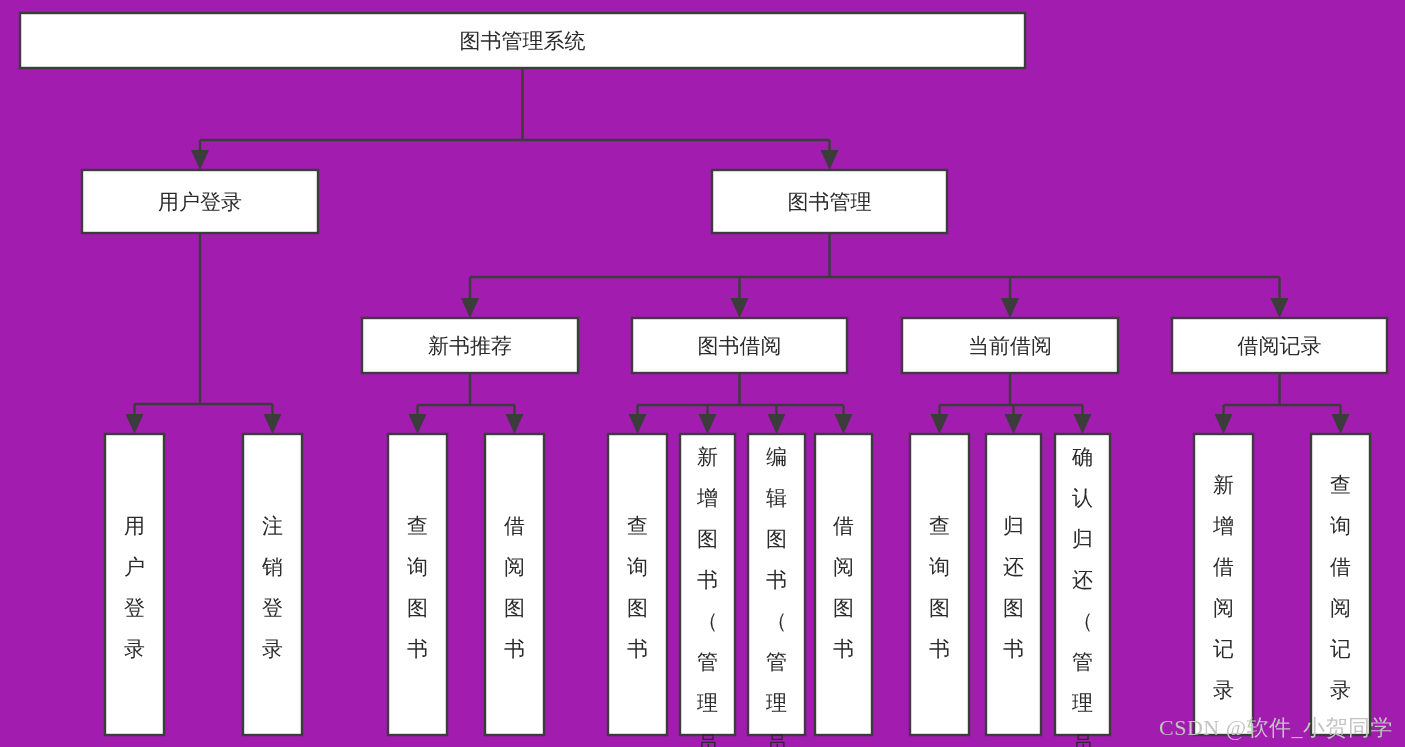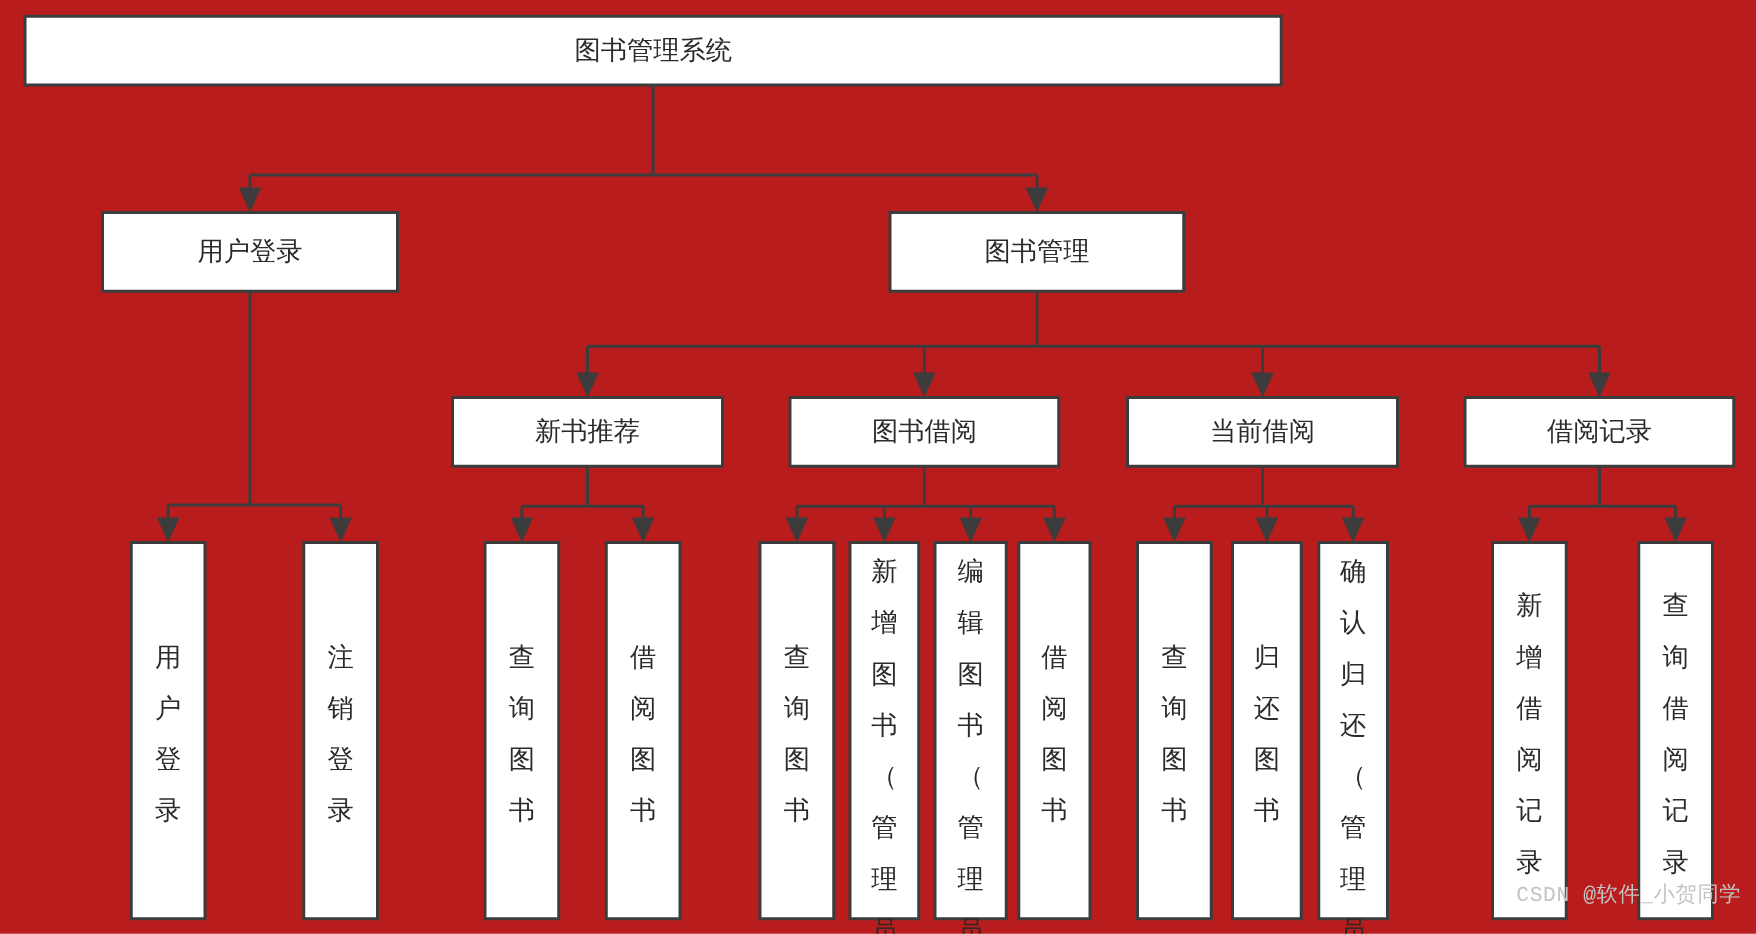--- a/index.html
+++ b/index.html
@@ -10,21 +10,21 @@
   body {
     width: 1405px;
     height: 747px;
     font-family: "DejaVu Sans", "Liberation Sans", sans-serif;
     overflow: hidden;
   }
   #diagram-root {
     position: relative;
     width: 1405px;
     height: 747px;
-    background: #b91c1c;
+    background: #a21caf;
   }
   svg#flow-svg {
     position: absolute;
     top: 0;
     left: 0;
     width: 1405px;
     height: 747px;
     display: block;
   }
   .node-box {
@@ -51,23 +51,23 @@
   }
   .node-label-v {
     font-family: "DejaVu Sans", "Liberation Sans", sans-serif;
     font-size: 21px;
     fill: #2b2b2b;
     text-anchor: middle;
   }
   .watermark {
     position: absolute;
     right: 12px;
-    bottom: 20px;
-    font-family: Liberation Mono, monospace;
-    font-size: 17px;
+    bottom: 4px;
+    font-family: Liberation Serif, serif;
+    font-size: 22px;
     color: #c3c3c3;
     white-space: nowrap;
     letter-spacing: 0.5px;
     user-select: none;
   }
 </style>
 </head>
 <body>
 
 <div id="diagram-root">

